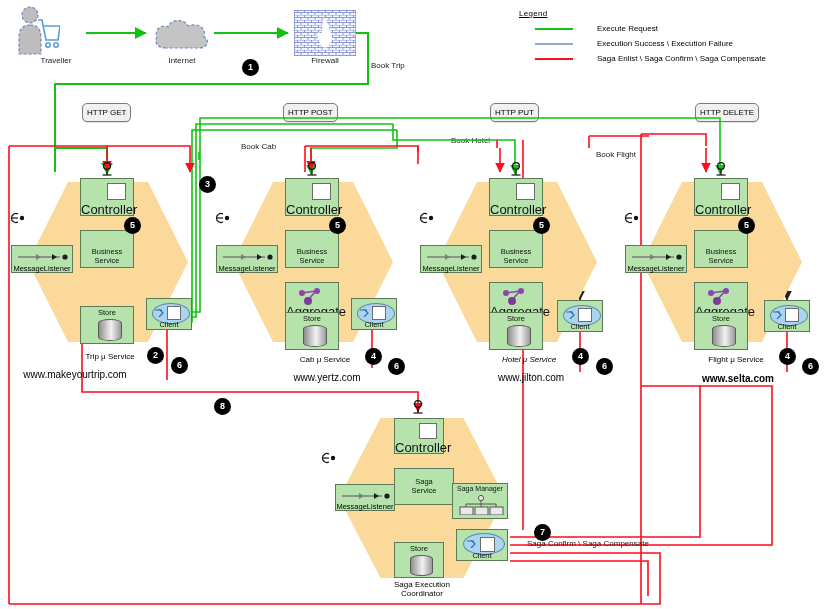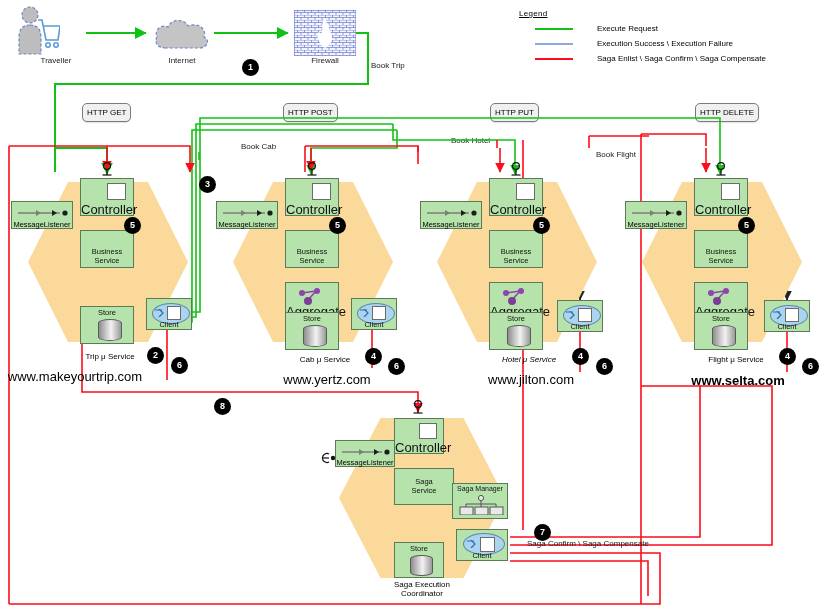--- a/index.html
+++ b/index.html
@@ -29,35 +29,35 @@
   
   .hex{position:absolute;background:#fbd99a;
        clip-path:polygon(25% 0%,75% 0%,100% 50%,75% 100%,25% 100%,0% 50%);}
 
   
   .box{position:absolute;background:#b6e3ab;border:1.4px solid #5d7a56;box-sizing:border-box;
        font-size:7.5px;text-align:center;color:#111;}
   .box .cap{position:absolute;left:0;right:0;bottom:1px;font-size:13px;line-height:8px;}
   .wsq{position:absolute;background:#ffffff;border:1.2px solid #6b6b6b;}
 
-  .ml{position:absolute;background:#b6e3ab;border:1.4px solid #5d7a56;box-sizing:border-box;}
+  .ml{position:absolute;background:#b6e3ab;border:1.4px solid #5d7a56;box-sizing:border-box;margin-top:44px;}
   .ml .cap{position:absolute;left:-4px;right:-4px;bottom:-1px;font-size:7.5px;text-align:center;}
 
   .store-cyl{position:absolute;background:linear-gradient(90deg,#8e8e8e 0%,#cfcfcf 35%,#f2f2f2 55%,#9a9a9a 100%);
              border:1px solid #5a5a5a;border-radius:50% / 18%;}
 
   .client-ell{position:absolute;background:#aad4ef;border:1.2px solid #5d87a5;border-radius:50%;}
 
   
   .badge{position:absolute;width:15px;height:15px;border-radius:50%;background:#000;color:#fff;
          font-size:9px;font-weight:bold;line-height:15px;text-align:center;
          box-shadow:0 0 0 1px #000;}
 
   .svcname{position:absolute;font-size:8px;text-align:center;transform:translateX(-50%);white-space:nowrap;}
-  .svcurl{position:absolute;font-size:13px;text-align:right;transform:translateX(-50%);white-space:nowrap;}
+  .svcurl{position:absolute;font-size:10px;text-align:right;transform:translateX(-50%);white-space:nowrap;}
 
   .icon-wrap{position:absolute;}
 </style>
 </head>
 <body>
 
 <div id="stage">
 
   <div class="icon-wrap" style="left:14px;top:6px;">
     <svg width="46" height="52" viewBox="0 0 46 52">

